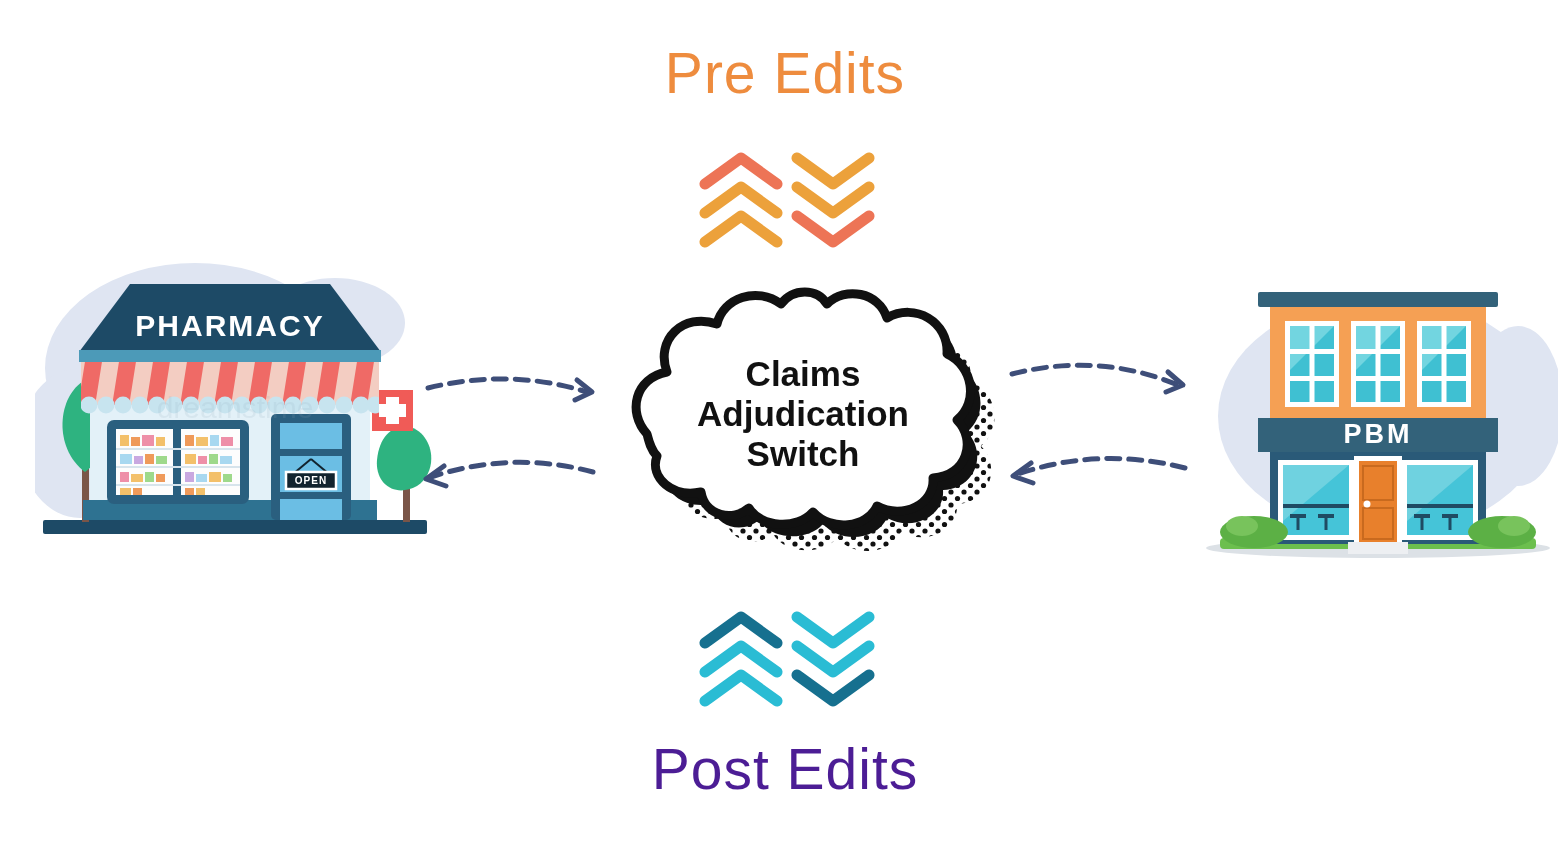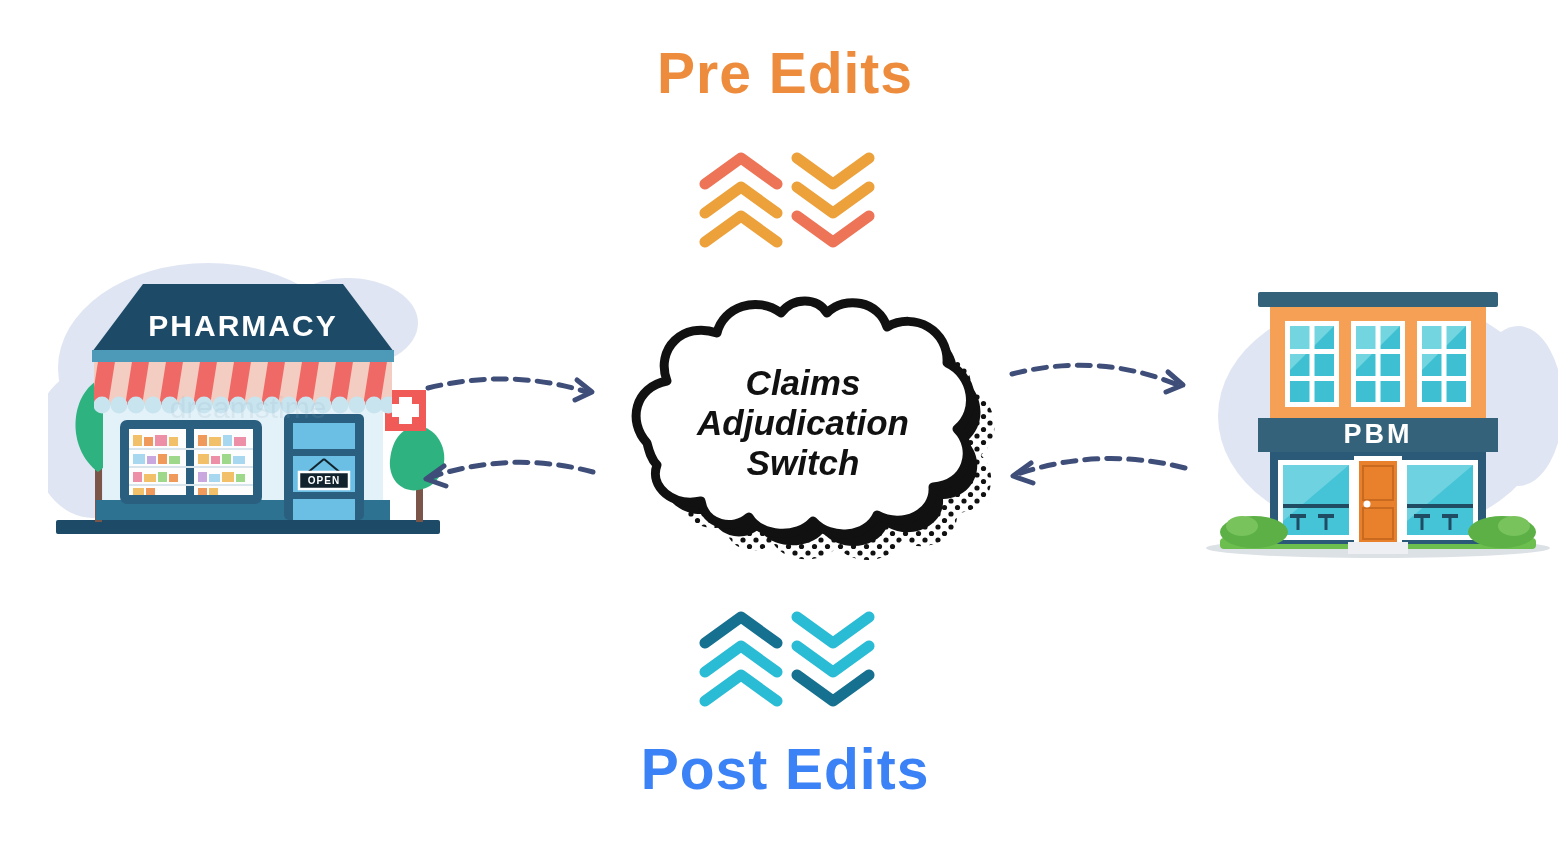--- a/index.html
+++ b/index.html
@@ -2,25 +2,25 @@
 <html><head>
 <meta charset="utf-8">
 <style>
   html,body{margin:0;padding:0;}
   body{
     width:1568px;height:846px;background:#ffffff;overflow:hidden;position:relative;
     font-family:"Liberation Sans","DejaVu Sans",sans-serif;
   }
   .abs{position:absolute;}
   .title{
-    font-weight:bold;font-size:57px;letter-spacing:1px;white-space:nowrap;
+    font-weight:normal;font-size:57px;letter-spacing:1px;white-space:nowrap;
     transform:translateX(-50%);
   }
   .title-pre{left:785px;top:40px;color:#EE8C3E;}
-  .title-post{left:785px;top:736px;color:#3b82f6;}
+  .title-post{left:785px;top:736px;color:#4c1d95;}
   svg{display:block;}
   .cloud-text{
     font-family:"Liberation Sans","DejaVu Sans",sans-serif;
     font-weight:bold;fill:#111111;
   }
   .wm{opacity:0.14;}
 </style>
 </head>
 <body>
 
@@ -34,21 +34,21 @@
       <polyline points="8,94 44,68 80,94" stroke="#ECA13B"></polyline>
     </g>
     <g stroke-width="11" fill="none">
       <polyline points="100,10 136,36 172,10" stroke="#ECA13B"></polyline>
       <polyline points="100,39 136,65 172,39" stroke="#ECA13B"></polyline>
       <polyline points="100,68 136,94 172,68" stroke="#ED7456"></polyline>
     </g>
   </svg>
 </div>
 
-<div class="abs" style="left:48px;top:248px;">
+<div class="abs" style="left:35px;top:248px;">
   <svg width="400" height="300" viewBox="0 0 400 300">
 
     <g>
       <ellipse cx="160" cy="120" rx="150" ry="105" fill="#DFE5F2"></ellipse>
       <ellipse cx="45" cy="195" rx="60" ry="75" fill="#DFE5F2"></ellipse>
       <ellipse cx="300" cy="75" rx="70" ry="45" fill="#DFE5F2"></ellipse>
     </g>
 
     <rect x="8" y="272" width="384" height="14" rx="2" fill="#1D4A66"></rect>
 
@@ -165,21 +165,21 @@
 
 <div class="abs" style="left:415px;top:350px;">
   <svg width="190" height="145" viewBox="0 0 190 145" fill="none" stroke="#3E4E79" stroke-linecap="round" stroke-linejoin="round">
     <path d="M 13,38 Q 95,18 172,42" stroke-width="5" stroke-dasharray="13 9"></path>
     <polyline points="162,30 177,42 160,50" stroke-width="5"></polyline>
     <path d="M 178,122 Q 95,100 13,128" stroke-width="5" stroke-dasharray="13 9"></path>
     <polyline points="29,116 11,129 31,136" stroke-width="5"></polyline>
   </svg>
 </div>
 
-<div class="abs" style="left:605px;top:283px;font-style:italic;">
+<div class="abs" style="left:605px;top:274px;">
   <svg width="410" height="290" viewBox="0 0 410 290">
     <defs>
       <pattern id="dots" width="13" height="13" patternUnits="userSpaceOnUse">
         <circle cx="3.5" cy="3.5" r="2.6" fill="#111111"></circle>
         <circle cx="10" cy="10" r="2.6" fill="#111111"></circle>
       </pattern>
     </defs>
     <g>
       <path transform="translate(24,26)" fill="url(#dots)" d="M 42,160 C 22,138 30,104 62,98 C 50,66 78,38 112,50 C 118,24 152,12 176,30 C 188,14 212,14 222,30 C 240,12 274,18 282,44 C 310,28 344,48 342,80 C 368,92 374,128 352,146 C 372,166 362,202 328,204 C 330,230 298,246 272,232 C 262,254 226,258 208,238 C 192,256 156,254 144,234 C 128,248 100,242 96,218 C 68,224 44,204 52,182 C 46,176 44,168 42,160 Z"></path>
       <path transform="translate(10,12)" fill="#111111" d="M 42,160 C 22,138 30,104 62,98 C 50,66 78,38 112,50 C 118,24 152,12 176,30 C 188,14 212,14 222,30 C 240,12 274,18 282,44 C 310,28 344,48 342,80 C 368,92 374,128 352,146 C 372,166 362,202 328,204 C 330,230 298,246 272,232 C 262,254 226,258 208,238 C 192,256 156,254 144,234 C 128,248 100,242 96,218 C 68,224 44,204 52,182 C 46,176 44,168 42,160 Z"></path>

